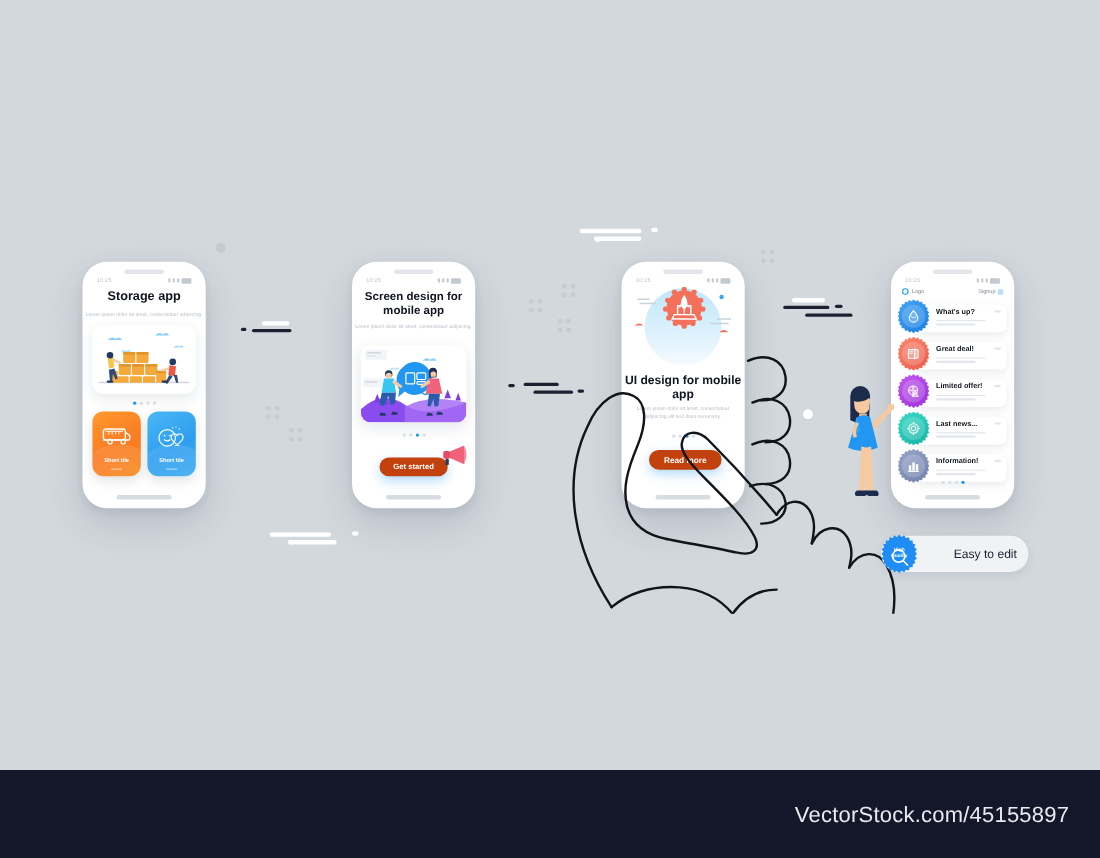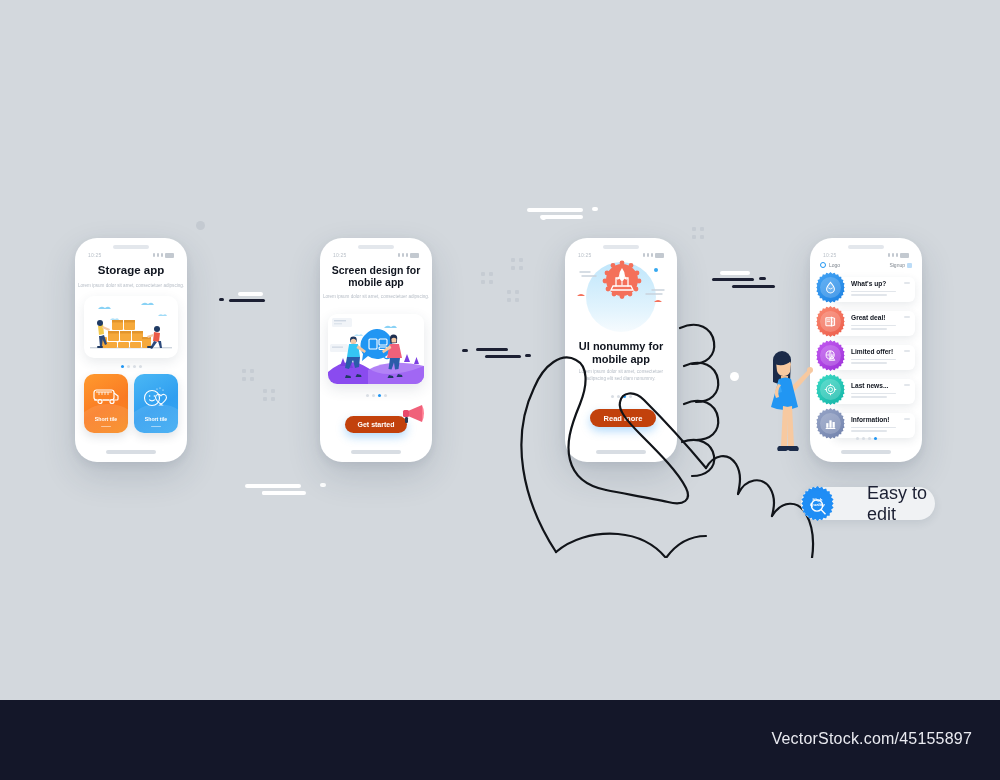--- a/index.html
+++ b/index.html
@@ -133,40 +133,40 @@
 
   
   .woman { position:absolute; left:755px; top:348px; width:62px; height:116px; }
 
   
   .easy {
     position:absolute; left:801px; top:487px; width:134px; height:33px;
     background:#f0f2f4; border-radius:17px; display:flex; align-items:center;
     box-shadow:0 3px 9px rgba(40,55,80,.10);
   }
-  .easy .label { margin-left:66px; font-size:18px; color:#1c2033; }
+  .easy .label { margin-left:66px; font-size:11px; color:#1c2033; }
   .hq {
     position:absolute; left:-1px; top:-1px; width:35px; height:35px;
   }
   .hq .burst { position:absolute; inset:0; background:#1f8df5; border-radius:50%;
     clip-path: polygon(50% 0%,56% 6%,63% 2%,67% 9%,75% 7%,77% 15%,85% 15%,85% 23%,92% 26%,89% 33%,96% 38%,91% 44%,96% 50%,91% 56%,96% 62%,89% 67%,92% 74%,85% 77%,85% 85%,77% 85%,75% 93%,67% 91%,63% 98%,56% 94%,50% 100%,44% 94%,37% 98%,33% 91%,25% 93%,23% 85%,15% 85%,15% 77%,8% 74%,11% 67%,4% 62%,9% 56%,4% 50%,9% 44%,4% 38%,11% 33%,8% 26%,15% 23%,15% 15%,23% 15%,25% 7%,33% 9%,37% 2%,44% 6%);
   }
   .hq .inner { position:absolute; inset:4px; border-radius:50%; background:#1f8df5; }
   .hq .txt { position:absolute; inset:0; display:flex; flex-direction:column; align-items:center; justify-content:center;
     color:#fff; font-size:4.4px; line-height:1.15; font-weight:bold; padding-bottom:3px;}
 
   
   .footer {
     position:absolute; left:0; top:700px; width:1000px; height:80px; background:#141729;
   }
   .vs-logo { position:absolute; left:30px; top:20px; font-size:40px; color:#fff; letter-spacing:-.5px; }
   .vs-logo .thin { font-weight:300; }
   .vs-logo .bold { font-weight:bold; }
   .vs-logo sup { font-size:14px; vertical-align:super; }
-  .vs-url { position:absolute; right:28px; top:30px; font-size:16px; color:#e9eaf0; letter-spacing:.2px;}
+  .vs-url { position:absolute; right:28px; top:30px; font-size:20px; color:#e9eaf0; letter-spacing:.2px;}
 </style>
 </head>
 <body>
 
 <div class="stage">
 
   <div class="deco dot-grey" style="left:196px;top:221px;width:9px;height:9px;"></div>
   <div class="deco dot-white" style="left:730px;top:372px;width:9px;height:9px;"></div>
 
   <div class="deco dash-dark" style="left:219px;top:298px;width:5px;"></div>
@@ -469,21 +469,21 @@
             <path d="M10 24 v-8 h12 v8"></path>
             <path d="M16 6 q3 4 3 8 q0 3-3 6 q-3-3-3-6 q0-4 3-8z" fill="#fff" stroke="none"></path>
             <path d="M13 14 l-2 4 2-1z" fill="#fff" stroke="none"></path>
             <path d="M19 14 l2 4 -2-1z" fill="#fff" stroke="none"></path>
             <path d="M16 20 v3" stroke-width="1.1"></path>
           </g>
         </g>
       </svg>
     </div>
 
-    <div class="ph-title" style="position:absolute;top:98px;left:0;right:0;">UI nonummy for mobile app</div>
+    <div class="ph-title" style="position:absolute;top:98px;left:0;right:0;">UI design for mobile app</div>
     <div class="ph-sub" style="position:absolute;top:126px;left:0;right:0;">Lorem ipsum dolor sit amet, consectetuer adipscing elit sed diam nonummy.</div>
 
     <div class="dots" style="position:absolute;left:0;right:0;top:157px;">
       <span></span>
         <span></span>
         <span class="on"></span>
         <span></span>
     </div>
 
     <div class="btn-pill" id="btn-read">Read more</div>

